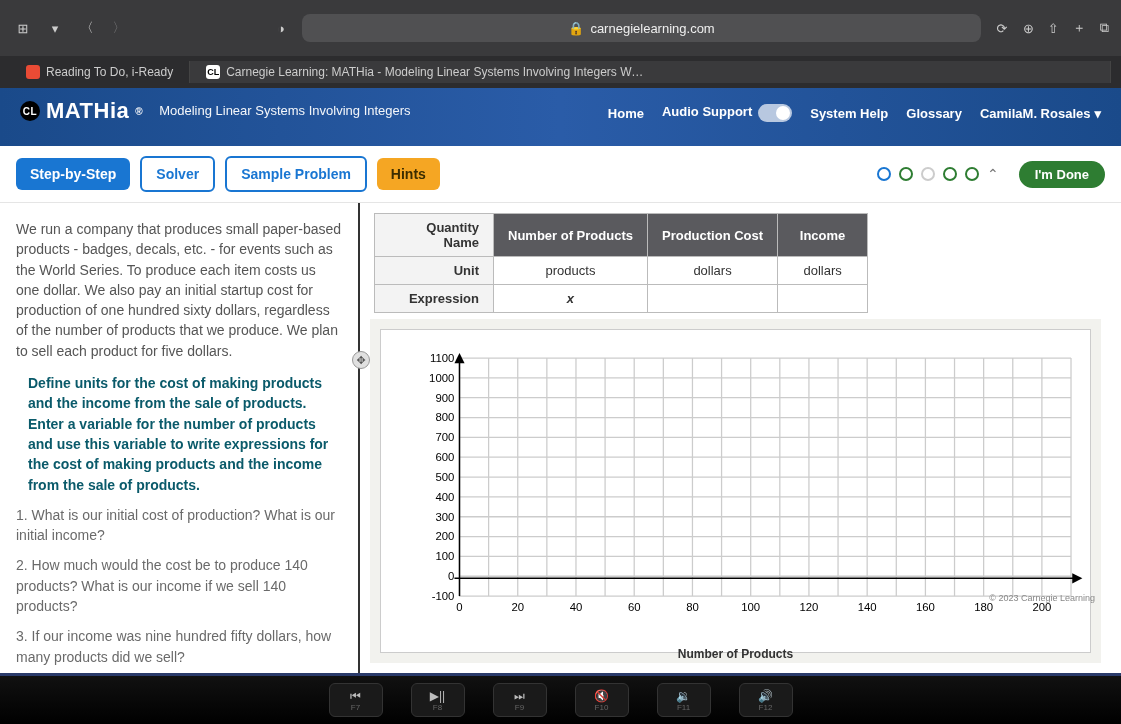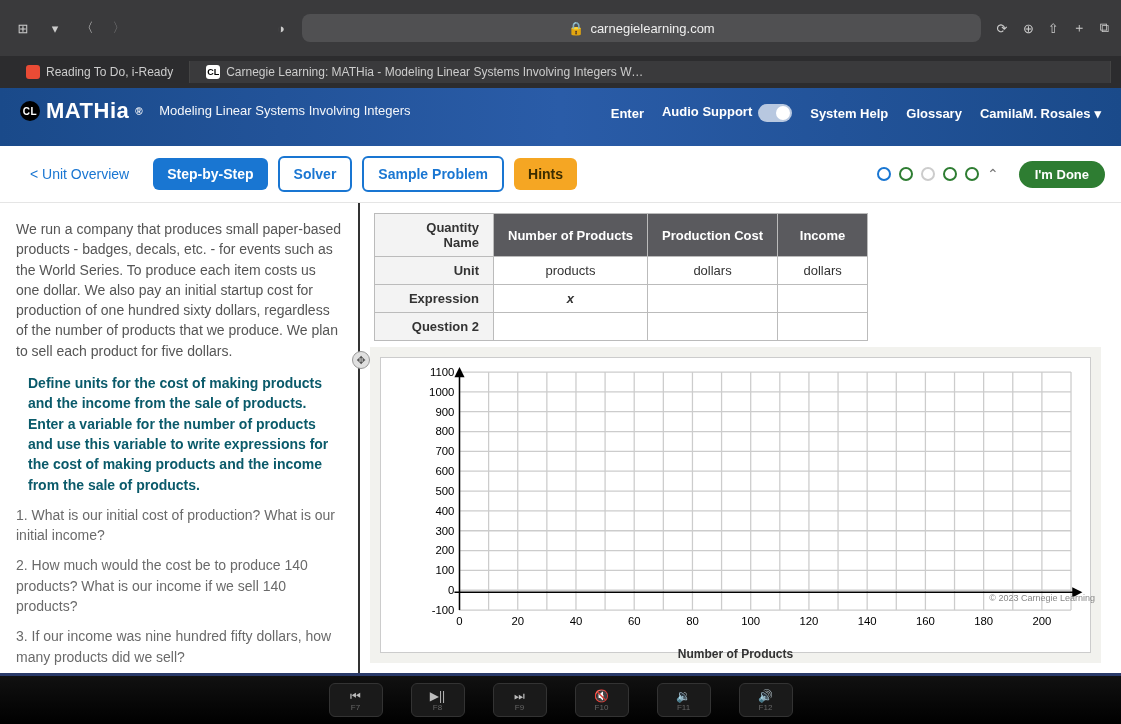--- a/index.html
+++ b/index.html
@@ -216,36 +216,35 @@
 <div class="app-header">
   <div class="brand">
     <div class="brand-logo">
       <span class="cl-badge">CL</span>
       <span>MATHia</span>
         <sup style="font-size:10px">®</sup>
     </div>
     <div class="brand-sub">Modeling Linear Systems Involving Integers</div>
   </div>
   <div class="topnav">
-    <span>Enter</span>
+    <span>Home</span>
     <span style="display:flex;gap:6px">
       <span>Audio Support</span>
       <span class="toggle"></span>
     </span>
     <span>System Help</span>
     <span>Glossary</span>
     <span style="display:flex;align-items:center;gap:4px">
       <span>CamilaM. Rosales</span>
       <span>▾</span>
     </span>
   </div>
 </div>
 
 <div class="toolbar">
-  <button class="btn btn-link">&lt; Unit Overview</button>
   <button class="btn btn-blue">Step-by-Step</button>
   <button class="btn btn-outline">Solver</button>
   <button class="btn btn-outline">Sample Problem</button>
   <button class="btn btn-amber">Hints</button>
   <div class="progress-dots">
     <span class="dot blue"></span>
     <span class="dot green"></span>
     <span class="dot grey"></span>
     <span class="dot green"></span>
     <span class="dot green"></span>
@@ -281,26 +280,20 @@
         </tr>
         <tr>
           <th class="rowhdr">Unit</th>
           <td>products</td>
           <td>dollars</td>
           <td>dollars</td>
         </tr>
         <tr>
           <th class="rowhdr">Expression</th>
           <td class="var">x</td>
-          <td></td>
-          <td></td>
-        </tr>
-        <tr>
-          <th class="rowhdr">Question 2</th>
-          <td></td>
           <td></td>
           <td></td>
         </tr>
       </tbody>
         </table>
     </div>
 
     <div class="chart-area">
       <div class="ylabel">Dollars</div>
       <div class="chart-inner">

